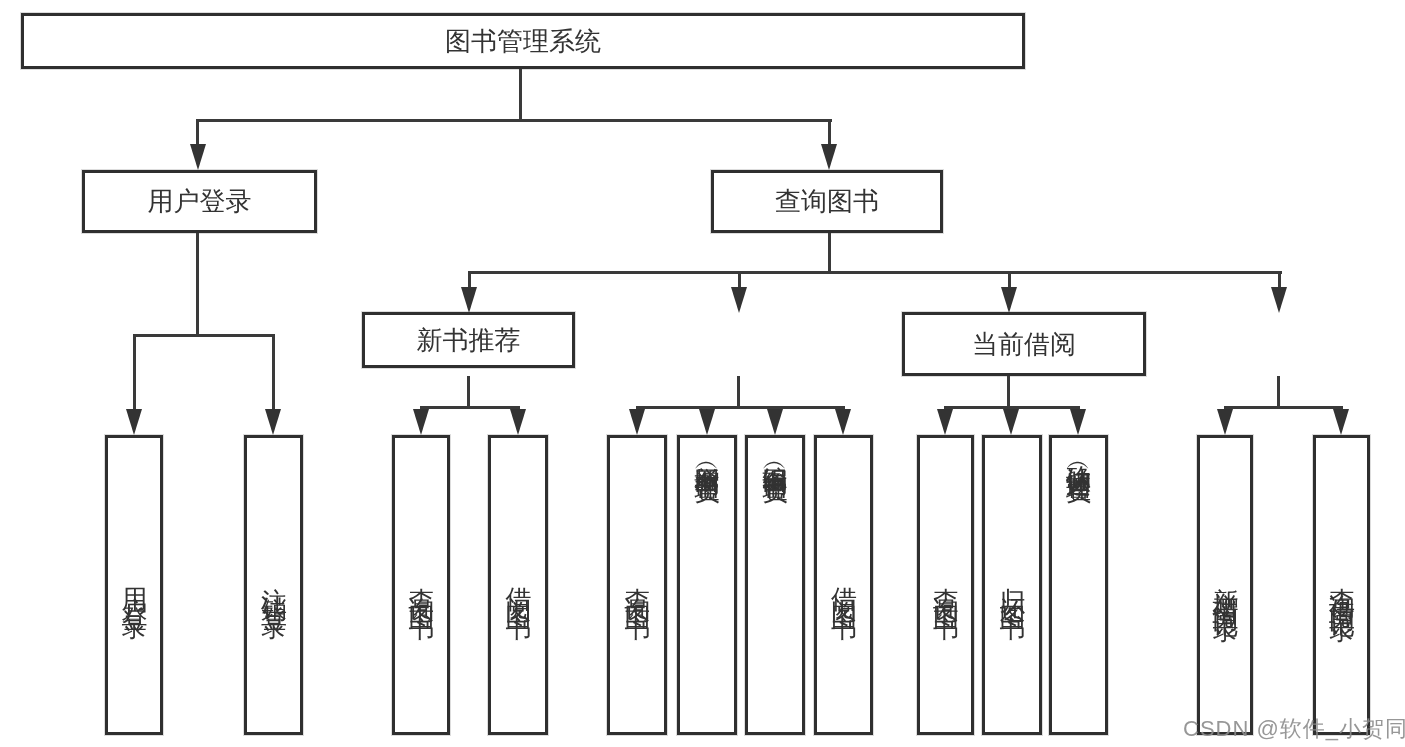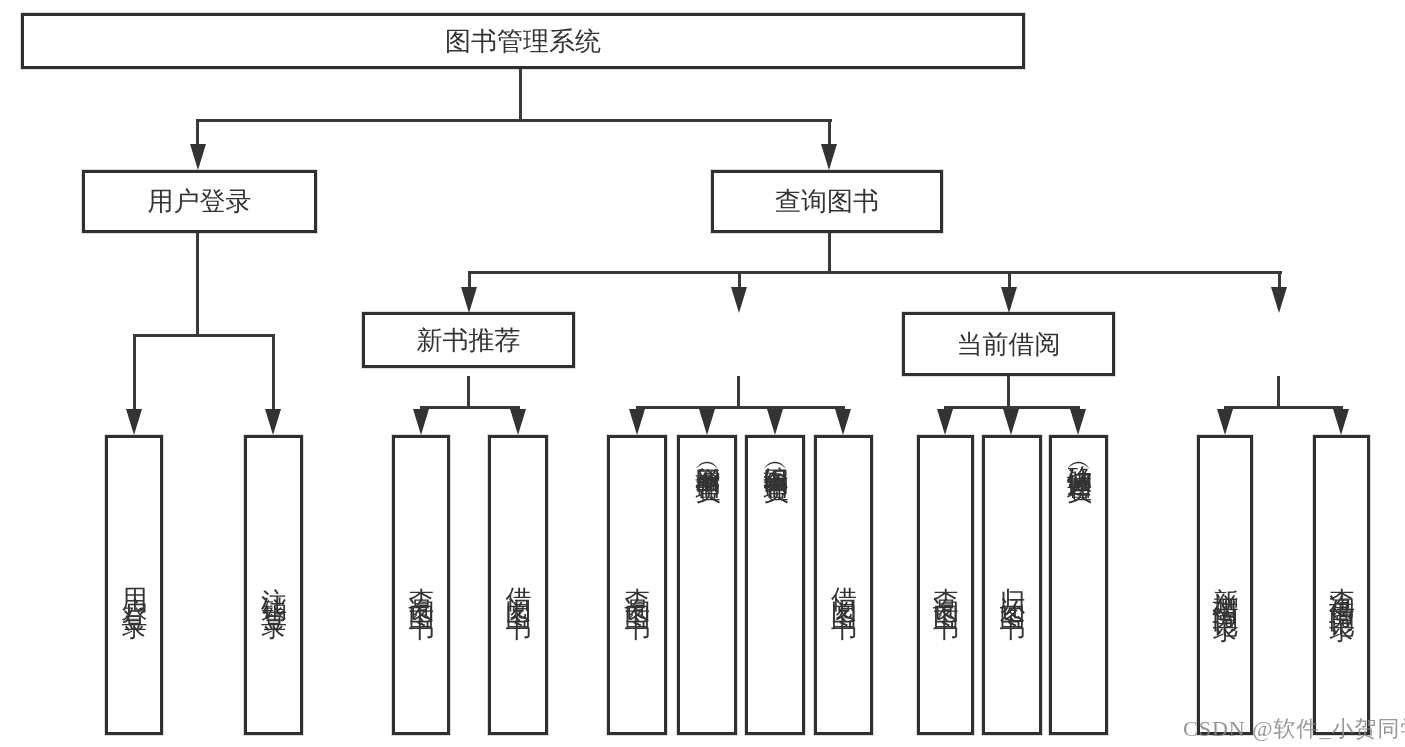--- a/index.html
+++ b/index.html
@@ -1,18 +1,18 @@
 <!DOCTYPE html>
 <html><head>
 <meta charset="utf-8">
 <style>
   html,body{margin:0;padding:0;background:#ffffff;}
   #stage{
     position:relative;width:1405px;height:747px;background:#ffffff;overflow:hidden;
-    font-family:Liberation Serif, serif;color:#333333;
+    font-family:Liberation Sans, sans-serif;color:#333333;
   }
   .box{
     position:absolute;box-sizing:border-box;background:#ffffff;
     border:3px solid #2f2f2f;box-shadow:0 0 0 1px rgba(120,120,120,0.25);
     display:flex;align-items:center;justify-content:center;
     font-size:26px;color:#333333;white-space:nowrap;
   }
   .vbox{font-size:26px;}
   .vtext{
     writing-mode:vertical-lr;text-orientation:mixed;
@@ -69,21 +69,21 @@
   <div class="vl" style="left:738px;top:271px;height:18px"></div>
   <div class="arr" style="left:731px;top:287px"></div>
   <div class="vl" style="left:1008px;top:271px;height:18px"></div>
   <div class="arr" style="left:1001px;top:287px"></div>
   <div class="vl" style="left:1278px;top:271px;height:18px"></div>
   <div class="arr" style="left:1271px;top:287px"></div>
 
   <div class="box" style="left:362px;top:312px;width:213px;height:56px">
     <span>新书推荐</span>
   </div>
-  <div class="box" style="left:902px;top:312px;width:213px;height:64px">
+  <div class="box" style="left:902px;top:312px;width:244px;height:64px">
     <span>当前借阅</span>
   </div>
 
   <div class="vl" style="left:467px;top:376px;height:32px"></div>
   <div class="hl" style="left:420px;top:406px;width:100px"></div>
   <div class="vl" style="left:420px;top:406px;height:8px"></div>
   <div class="arr" style="left:413px;top:409px"></div>
   <div class="vl" style="left:517px;top:406px;height:8px"></div>
   <div class="arr" style="left:510px;top:409px"></div>
 

